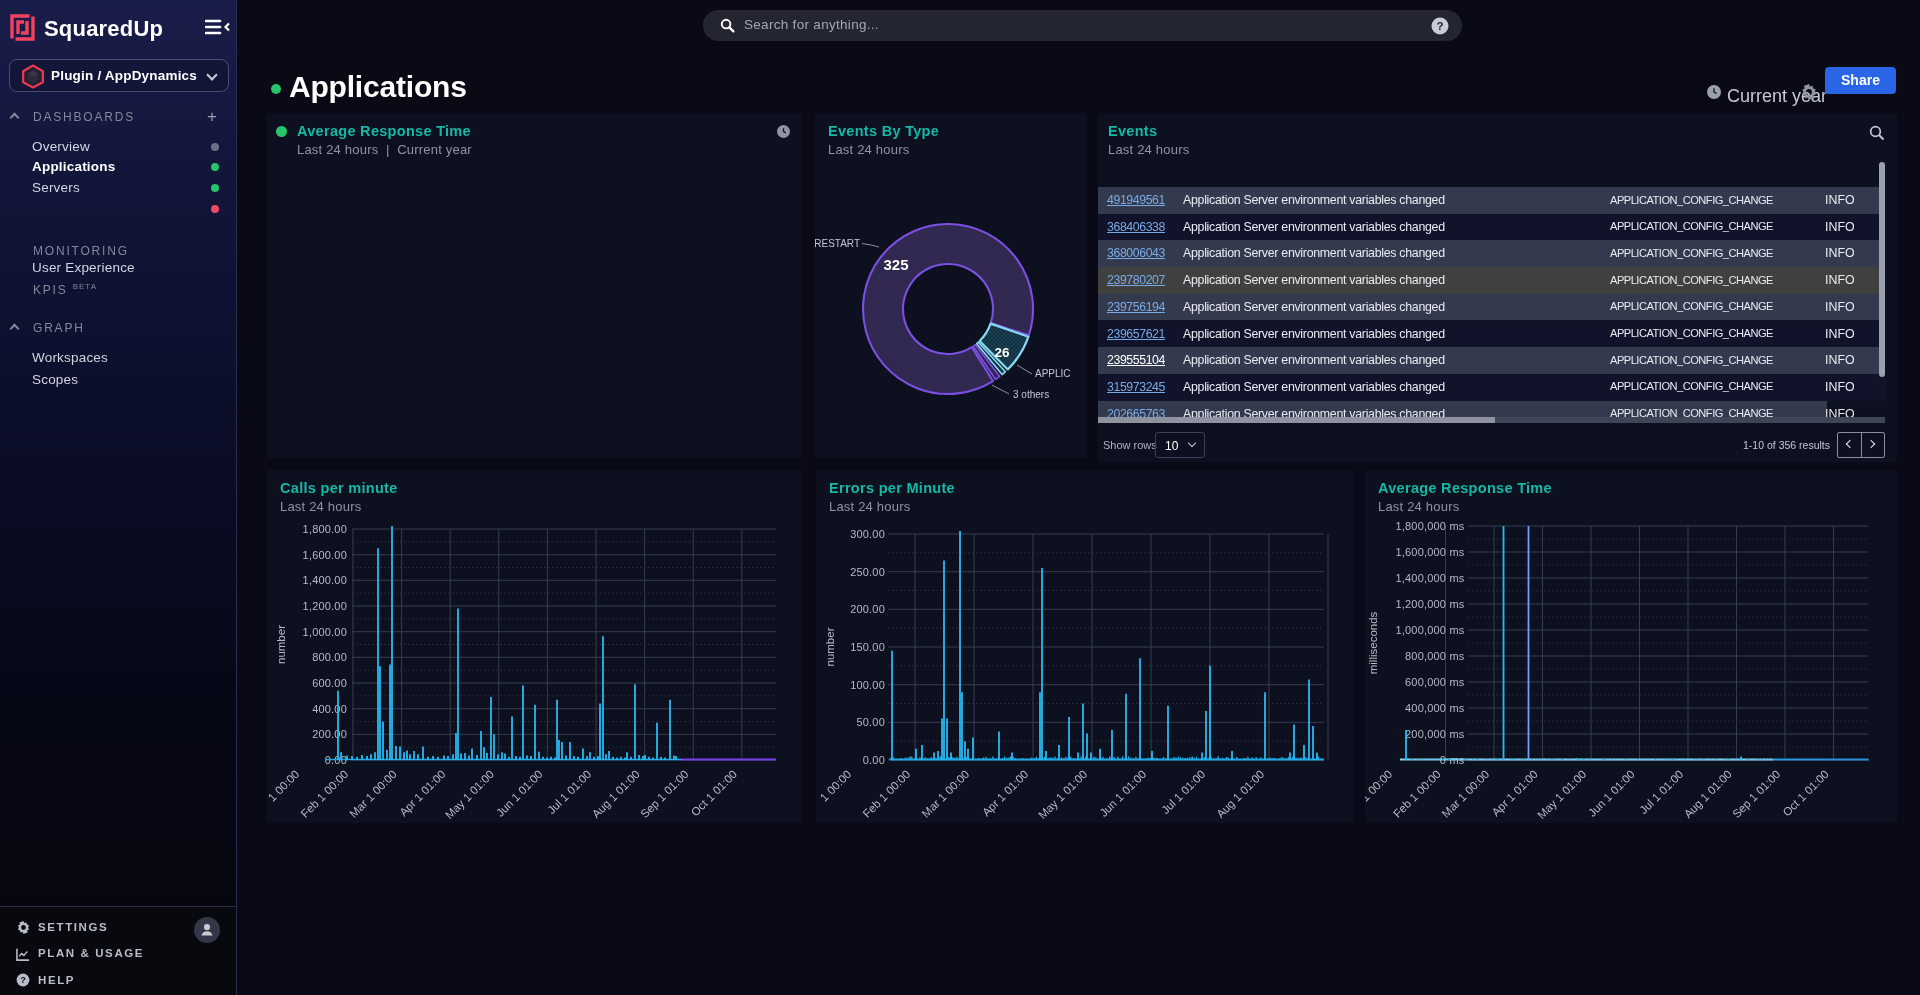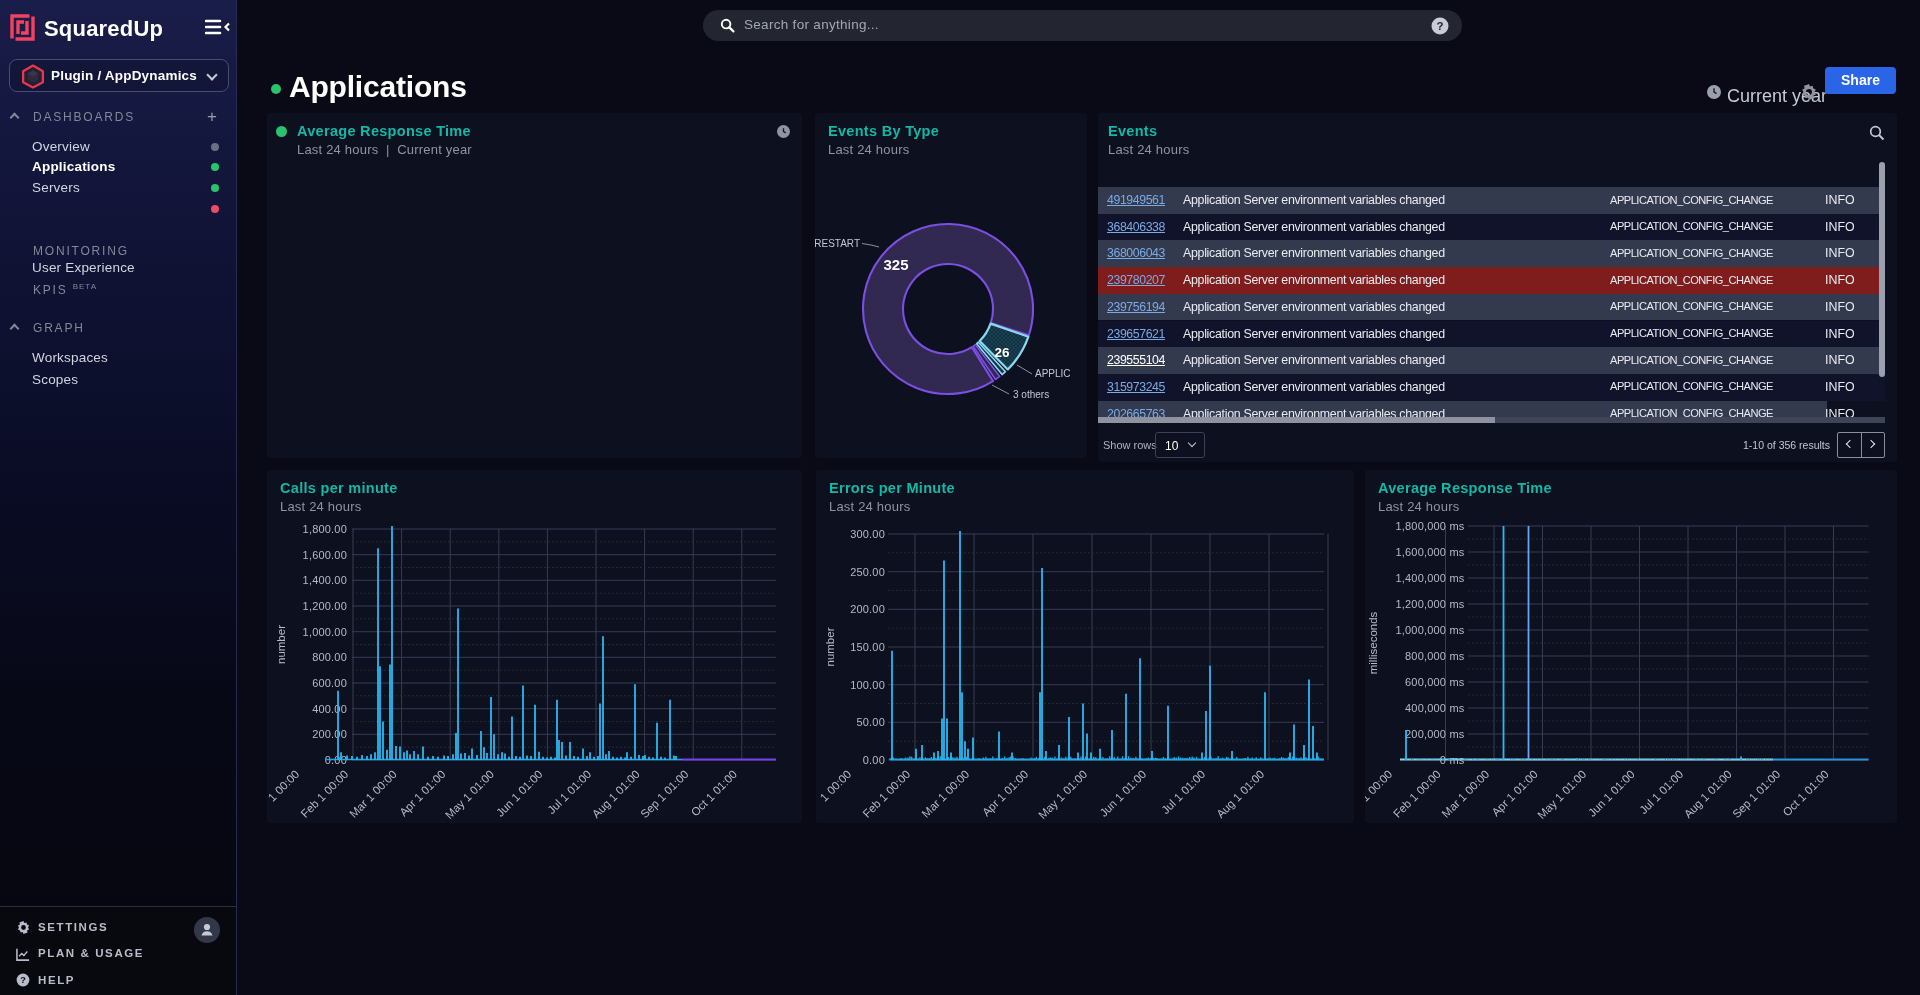--- a/index.html
+++ b/index.html
@@ -180,21 +180,21 @@
 <span style="position:absolute;left:85px;top:6px;font-size:12.4px;color:#e9ebf2;letter-spacing:-.3px">Application Server environment variables changed</span>
 <span style="position:absolute;left:512px;top:6.5px;font-size:11.1px;color:#e9ebf2;letter-spacing:-.5px">APPLICATION_CONFIG_CHANGE</span>
 <span style="position:absolute;left:727px;top:6px;font-size:12.4px;color:#e9ebf2">INFO</span>
       </div>
       <div style="position:absolute;left:0px;top:127.4px;width:786.5px;height:26.7px;background:#343a4e">
 <span style="position:absolute;left:9px;top:6px;font-size:12.3px;letter-spacing:-.4px;color:#79aae4;text-decoration:underline">368006043</span>
 <span style="position:absolute;left:85px;top:6px;font-size:12.4px;color:#e9ebf2;letter-spacing:-.3px">Application Server environment variables changed</span>
 <span style="position:absolute;left:512px;top:6.5px;font-size:11.1px;color:#e9ebf2;letter-spacing:-.5px">APPLICATION_CONFIG_CHANGE</span>
 <span style="position:absolute;left:727px;top:6px;font-size:12.4px;color:#e9ebf2">INFO</span>
       </div>
-      <div style="position:absolute;left:0px;top:154.1px;width:786.5px;height:26.7px;background:#7f1d1d">
+      <div style="position:absolute;left:0px;top:154.1px;width:786.5px;height:26.7px;background:#404040">
 <span style="position:absolute;left:9px;top:6px;font-size:12.3px;letter-spacing:-.4px;color:#79aae4;text-decoration:underline">239780207</span>
 <span style="position:absolute;left:85px;top:6px;font-size:12.4px;color:#e9ebf2;letter-spacing:-.3px">Application Server environment variables changed</span>
 <span style="position:absolute;left:512px;top:6.5px;font-size:11.1px;color:#e9ebf2;letter-spacing:-.5px">APPLICATION_CONFIG_CHANGE</span>
 <span style="position:absolute;left:727px;top:6px;font-size:12.4px;color:#e9ebf2">INFO</span>
       </div>
       <div style="position:absolute;left:0px;top:180.8px;width:786.5px;height:26.7px;background:#343a4e">
 <span style="position:absolute;left:9px;top:6px;font-size:12.3px;letter-spacing:-.4px;color:#79aae4;text-decoration:underline">239756194</span>
 <span style="position:absolute;left:85px;top:6px;font-size:12.4px;color:#e9ebf2;letter-spacing:-.3px">Application Server environment variables changed</span>
 <span style="position:absolute;left:512px;top:6.5px;font-size:11.1px;color:#e9ebf2;letter-spacing:-.5px">APPLICATION_CONFIG_CHANGE</span>
 <span style="position:absolute;left:727px;top:6px;font-size:12.4px;color:#e9ebf2">INFO</span>

